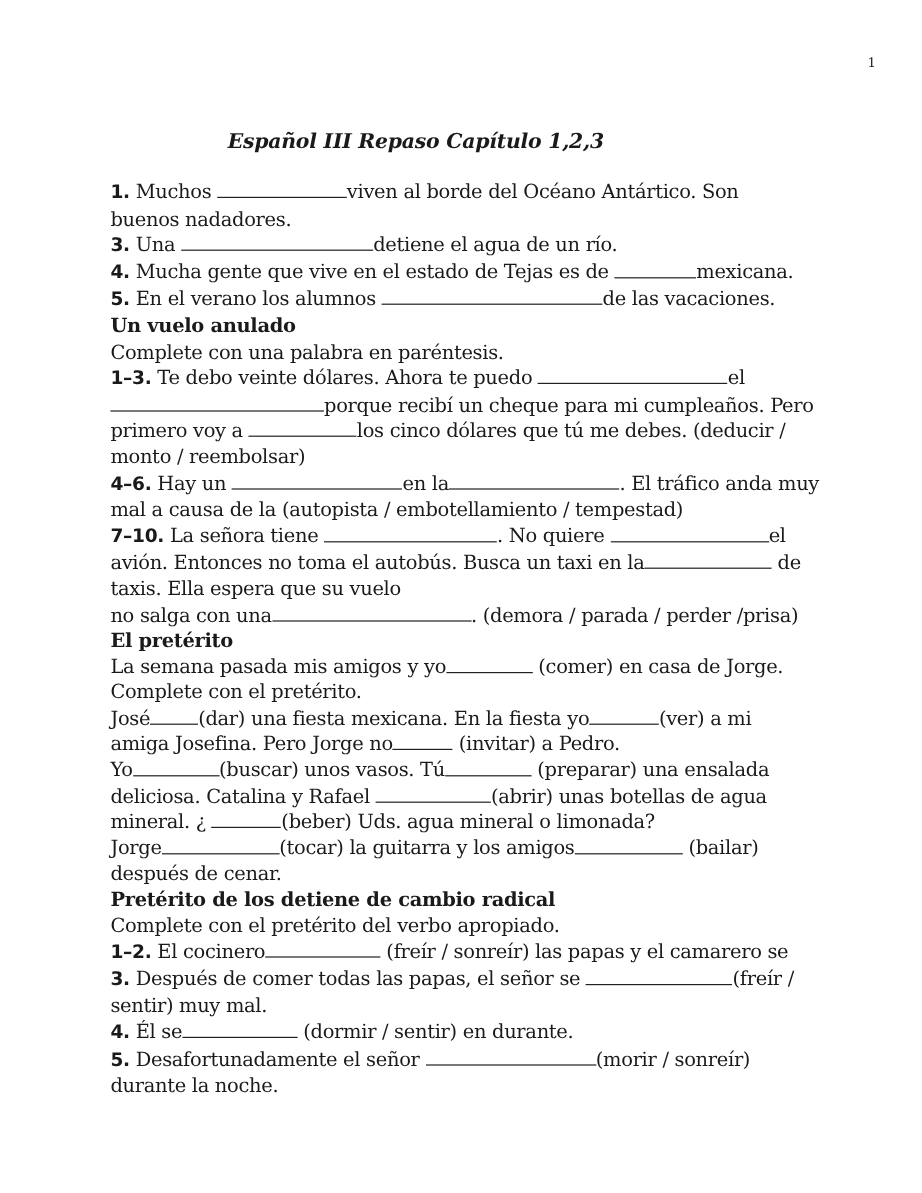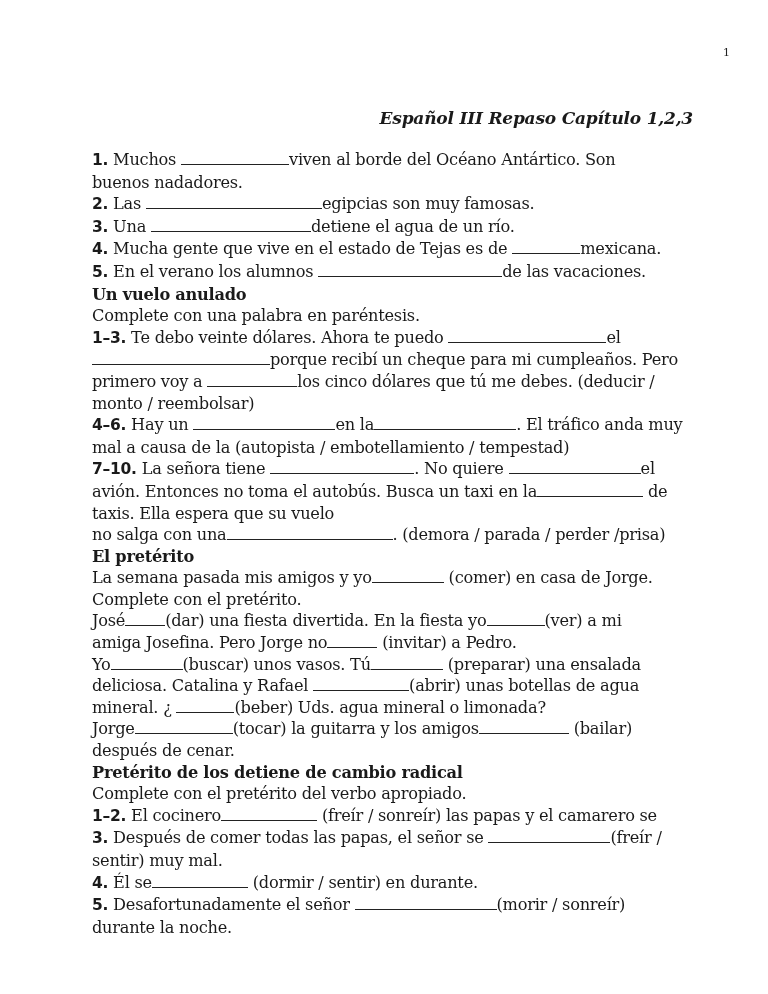--- a/index.html
+++ b/index.html
@@ -1,39 +1,36 @@
 <!DOCTYPE html>
 <html><head>
 <meta charset="utf-8">
 <style>
   html, body { margin: 0; padding: 0; background: #ffffff; }
   body { width: 768px; height: 994px; position: relative; overflow: hidden; color: #1a1a1a; }
   .page-num { position: absolute; top: 46px; left: 723px; font-family: "DejaVu Serif", serif; font-size: 11px; color: #222; }
-  .title { position: absolute; top: 108px; left: 0; width: 693px; text-align: right; font-family: "DejaVu Serif", serif; font-weight: bold; font-style: italic; font-size: 17px; letter-spacing: -0.2px; }
+  .title { position: absolute; top: 108px; left: 0; width: 693px; text-align: center; font-family: "DejaVu Serif", serif; font-weight: bold; font-style: italic; font-size: 17px; letter-spacing: -0.2px; }
   .content { position: absolute; top: 149px; left: 92px; width: 630px; font-family: "DejaVu Serif", serif; font-size: 16.2px; line-height: 21.6px; letter-spacing: -0.25px; }
   .line { white-space: nowrap; }
   .num { font-family: "DejaVu Sans", sans-serif; font-weight: bold; font-size: 15.5px; }
   .heading { font-weight: bold; }
   .blank { display: inline-block; border-bottom: 1px solid #222; height: 14px; vertical-align: baseline; }
 </style>
 </head>
 <body>
 
 <div class="page-num">1</div>
 <div class="title">Español III Repaso Capítulo 1,2,3</div>
 
 <div class="content">
 
   <div class="line">
     <span class="num">1.</span><span> Muchos </span><span class="blank" style="width:108px"></span><span>viven al borde del Océano Antártico. Son</span>
   </div>
   <div class="line"><span>buenos nadadores.</span></div>
-  <div class="line">
-    <span class="num">2.</span><span> Las </span><span class="blank" style="width:176px"></span><span>egipcias son muy famosas.</span>
-  </div>
   <div class="line">
     <span class="num">3.</span><span> Una </span><span class="blank" style="width:160px"></span><span>detiene el agua de un río.</span>
   </div>
   <div class="line">
     <span class="num">4.</span><span> Mucha gente que vive en el estado de Tejas es de </span><span class="blank" style="width:68px"></span><span>mexicana.</span>
   </div>
   <div class="line">
     <span class="num">5.</span><span> En el verano los alumnos </span><span class="blank" style="width:184px"></span><span>de las vacaciones.</span>
   </div>
 
@@ -63,21 +60,21 @@
   <div class="line">
     <span>no salga con una</span><span class="blank" style="width:166px"></span><span>. (demora / parada / perder /prisa)</span>
   </div>
 
   <div class="line heading">El pretérito</div>
   <div class="line">
     <span>La semana pasada mis amigos y yo</span><span class="blank" style="width:72px"></span><span> (comer) en casa de Jorge.</span>
   </div>
   <div class="line">Complete con el pretérito.</div>
   <div class="line">
-    <span>José</span><span class="blank" style="width:40px"></span><span>(dar) una fiesta divertida. En la fiesta yo</span><span class="blank" style="width:58px"></span><span>(ver) a mi</span>
+    <span>José</span><span class="blank" style="width:40px"></span><span>(dar) una fiesta mexicana. En la fiesta yo</span><span class="blank" style="width:58px"></span><span>(ver) a mi</span>
   </div>
   <div class="line">
     <span>amiga Josefina. Pero Jorge no</span><span class="blank" style="width:50px"></span><span> (invitar) a Pedro.</span>
   </div>
   <div class="line">
     <span>Yo</span><span class="blank" style="width:72px"></span><span>(buscar) unos vasos. Tú</span><span class="blank" style="width:72px"></span><span> (preparar) una ensalada</span>
   </div>
   <div class="line">
     <span>deliciosa. Catalina y Rafael </span><span class="blank" style="width:96px"></span><span>(abrir) unas botellas de agua</span>
   </div>

